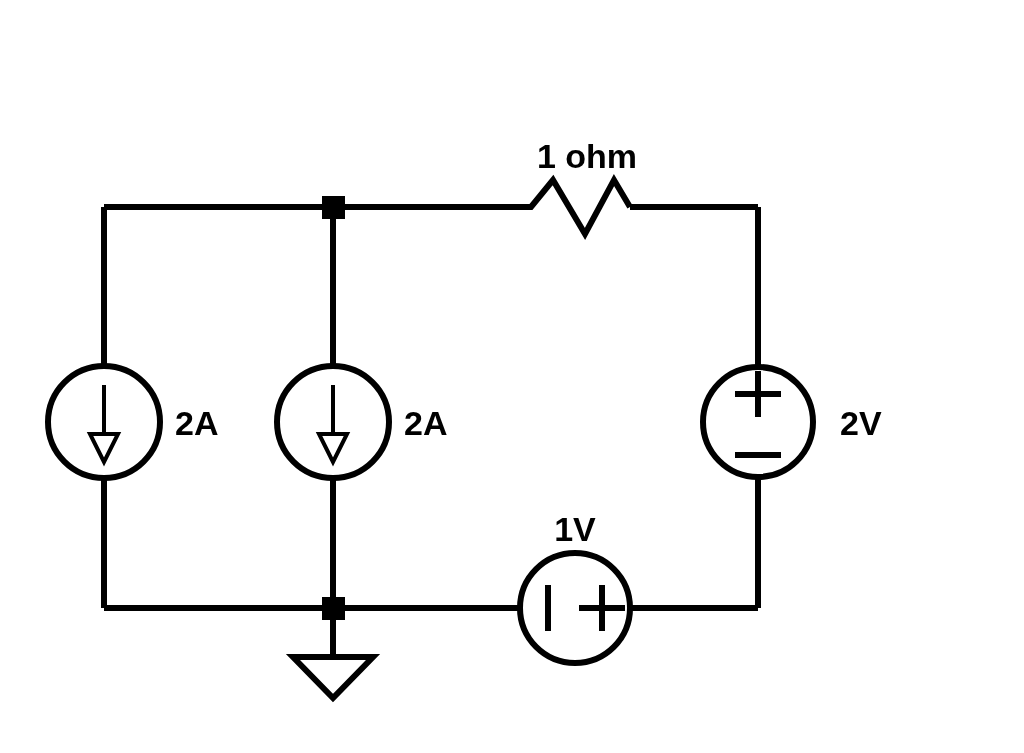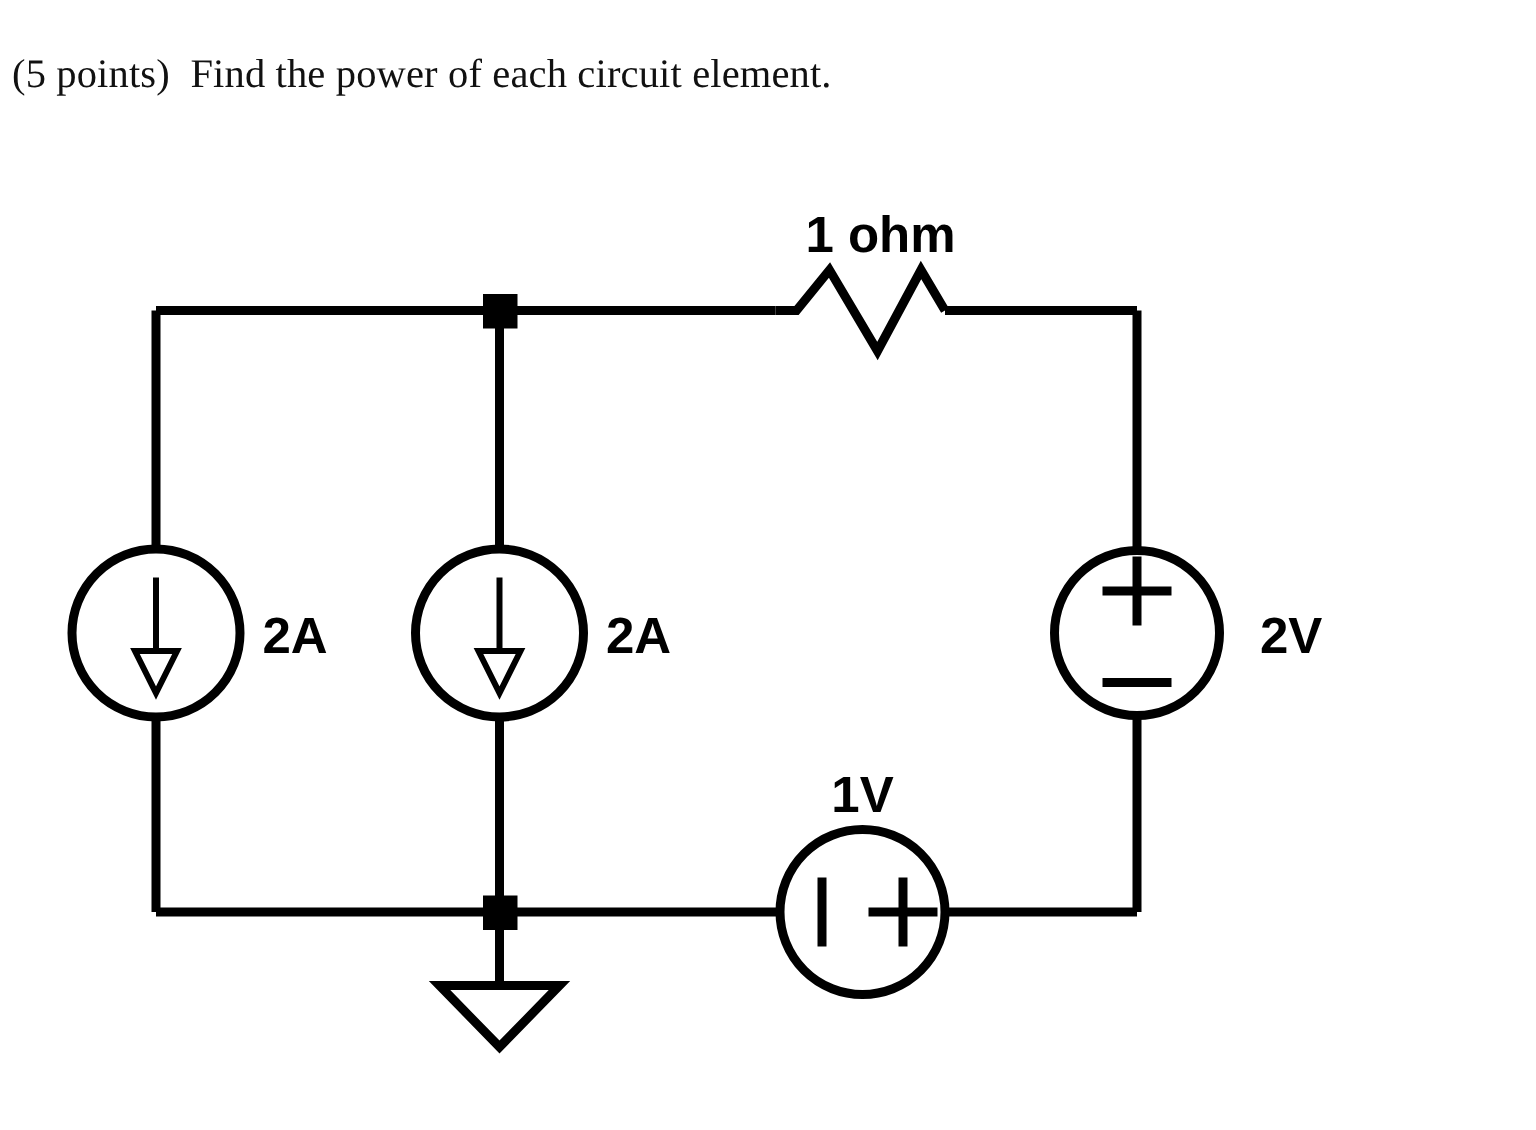--- a/index.html
+++ b/index.html
@@ -43,21 +43,20 @@
     font-weight: bold;
     font-size: 34px;
     fill: #000000;
   }
 </style>
 </head>
 <body>
 
 <div id="page">
 
-  <div id="question-text">(5 points)  Find the power of each circuit element.</div>
 
   <svg id="circuit-svg" viewBox="0 0 1024 753">
 
     <g stroke="#000000" stroke-width="6" fill="none" stroke-linecap="butt">
 
       <path d="M 104 207 L 517 207"></path>
 
       <path d="M 630 207 L 758 207"></path>
 
       <path d="M 104 207 L 104 366"></path>

